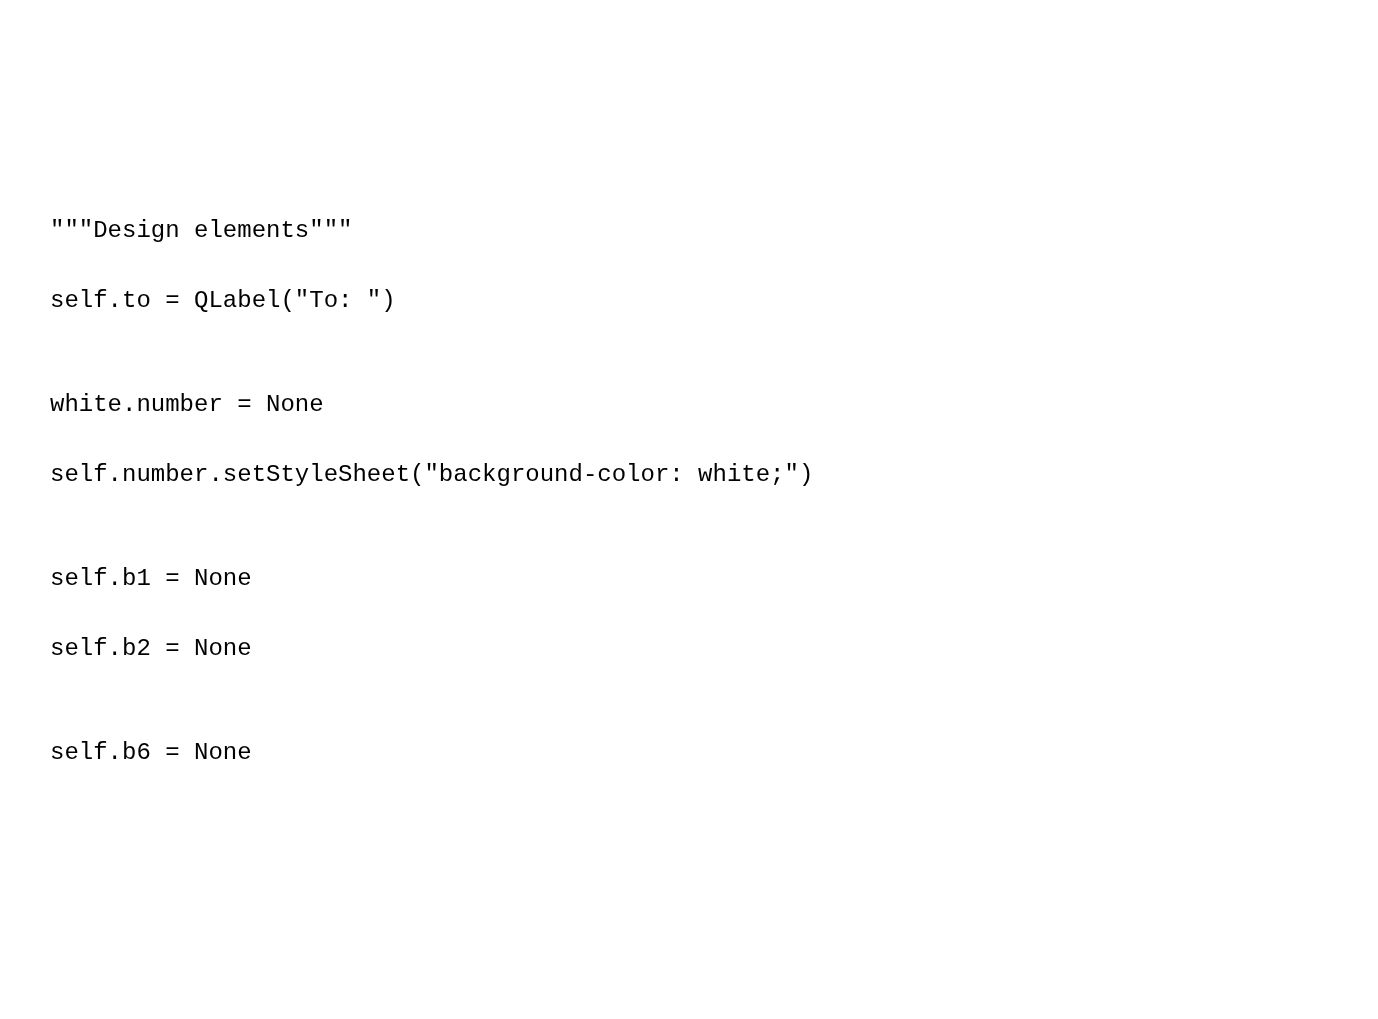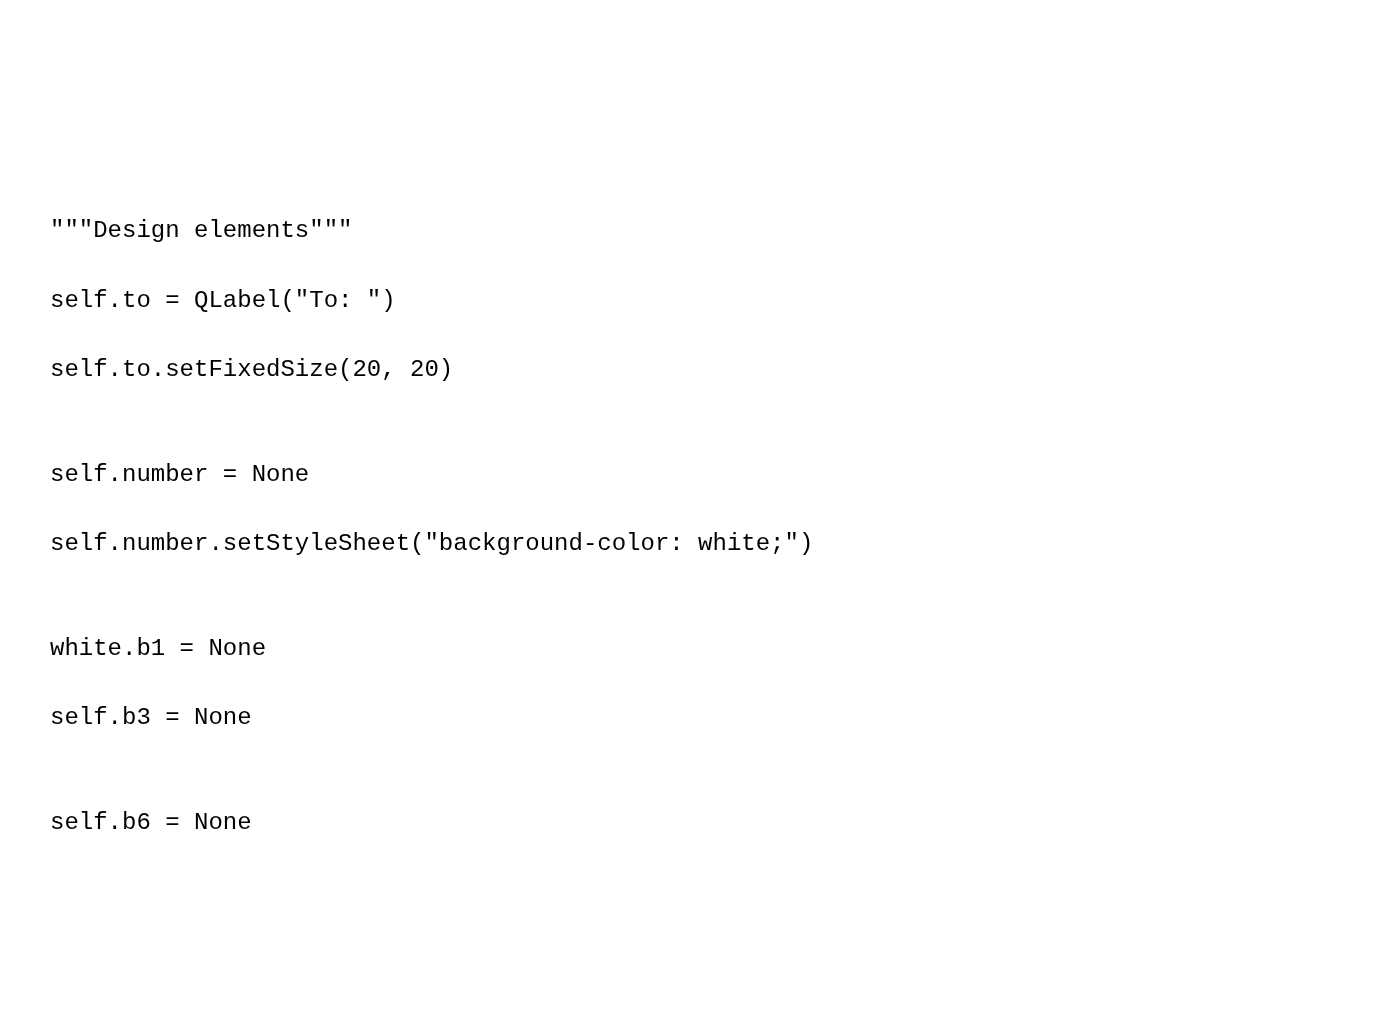--- a/index.html
+++ b/index.html
@@ -17,27 +17,26 @@
     }
   </style>
 </head>
 <body>
 
 
 
 <div>
 <span class="code-line">"""Design elements"""</span>
 <span class="code-line">self.to = QLabel("To: ")</span>
-<span class="code-line">self.to.setFixedSize(20, 20)</span>
 <span class="code-line"></span>
-<span class="code-line">self.number = None</span>
+<span class="code-line">white.number = None</span>
 <span class="code-line">self.number.setStyleSheet("background-color: white;")</span>
 <span class="code-line"></span>
-<span class="code-line">white.b1 = None</span>
-<span class="code-line">self.b3 = None</span>
+<span class="code-line">self.b1 = None</span>
+<span class="code-line">self.b2 = None</span>
 <span class="code-line"></span>
 <span class="code-line">self.b6 = None</span>
 <span class="code-line"></span>
 
 
 
 <span class="code-line"></span>
 
 
 

